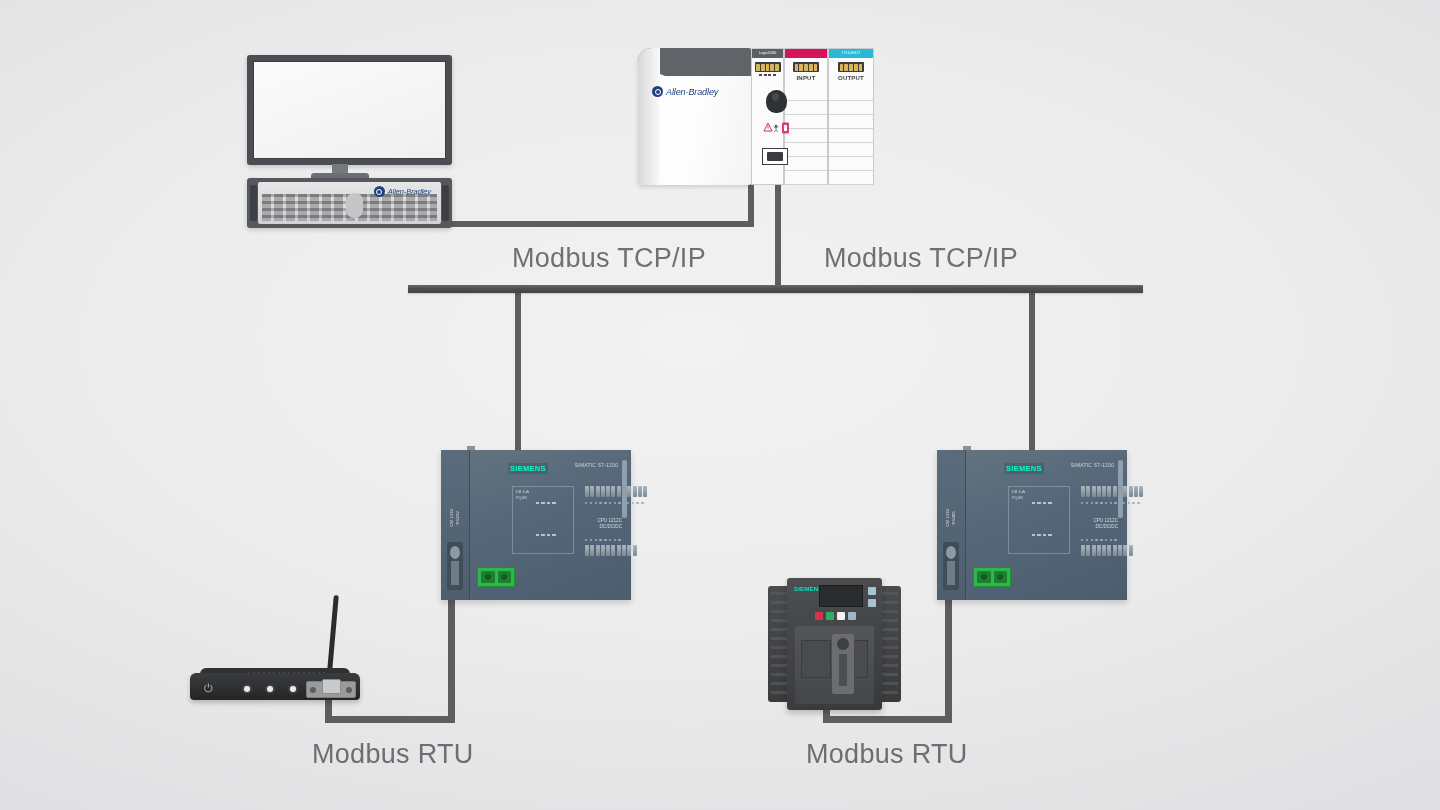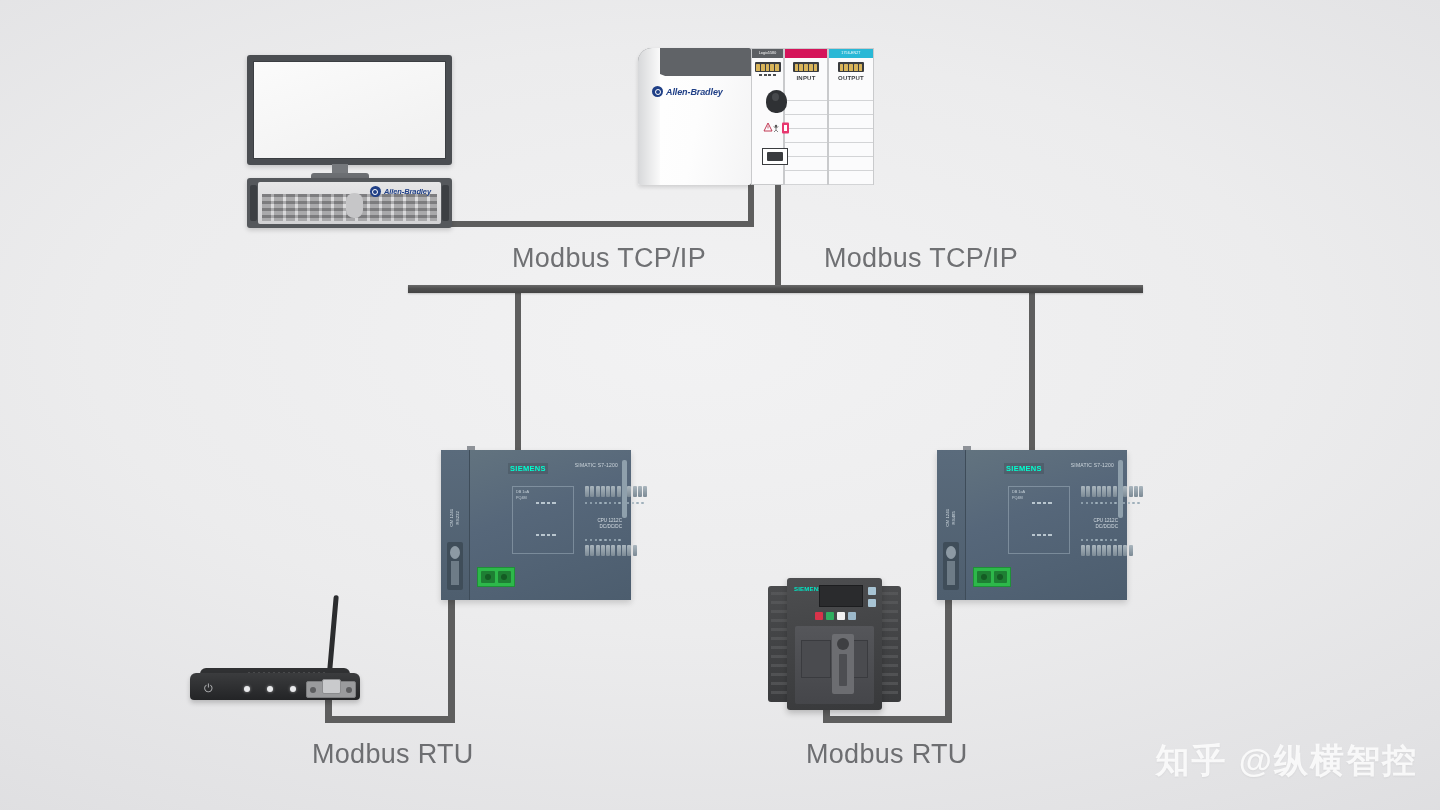--- a/index.html
+++ b/index.html
@@ -35,21 +35,21 @@
   .kb-side{position:absolute;top:7px;width:7px;height:36px;background:#3c3f43;border-radius:2px;}
   .kb-side.l{left:3px;}.kb-side.r{right:3px;}
   .kb-keys{position:absolute;left:4px;top:12px;right:4px;bottom:3px;
     background-image:repeating-linear-gradient(90deg,#9a9a9c 0 9px,transparent 9px 12px),
                      repeating-linear-gradient(180deg,#9a9a9c 0 3px,transparent 3px 7px);
     background-blend-mode:multiply;opacity:.75;}
   .kb-track{position:absolute;left:88px;top:11px;width:17px;height:25px;background:#c6c6c8;border-radius:8px;}
   .ab-badge{position:absolute;display:flex;align-items:center;gap:3px;}
   .ab-dot{width:11px;height:11px;border-radius:50%;background:#1f3f86;display:flex;align-items:center;justify-content:center;}
   .ab-dot:after{content:"";width:6px;height:6px;border-radius:50%;border:1.2px solid #fff;box-sizing:border-box;}
-  .ab-txt{font-size:7.5px;font-weight:bold;font-style:italic;color:#1f3f86;letter-spacing:-.1px;}
+  .ab-txt{font-size:7.5px;font-weight:normal;font-style:italic;color:#1f3f86;letter-spacing:-.1px;}
 
   
   .ab-plc{position:absolute;left:638px;top:48px;width:218px;height:137px;}
   .ab-body{position:absolute;left:0;top:0;width:113px;height:137px;
     background:linear-gradient(100deg,#ffffff 0%,#fdfdfd 52%,#f4f4f5 100%);
     border-radius:14px 2px 2px 2px;box-shadow:0 2px 4px rgba(0,0,0,.14);}
   .ab-top{position:absolute;left:0;top:0;width:113px;height:28px;
     background:#606367;border-radius:14px 2px 0 0;
     clip-path:polygon(0 0,100% 0,100% 100%,24% 100%,0 62%);}
   .ab-curve{position:absolute;left:0;top:0;width:22px;height:137px;
@@ -499,15 +499,14 @@
         <div class="brk-knob"></div>
       </div>
     </div>
   </div>
 
   <div class="net-label" style="left:512px;top:243px;">Modbus TCP/IP</div>
   <div class="net-label" style="left:824px;top:243px;">Modbus TCP/IP</div>
   <div class="rtu-label" style="left:312px;top:739px;">Modbus RTU</div>
   <div class="rtu-label" style="left:806px;top:739px;">Modbus RTU</div>
 
-  <div class="wm">知乎 @纵横智控</div>
 
 </div>
 
 </body></html>

